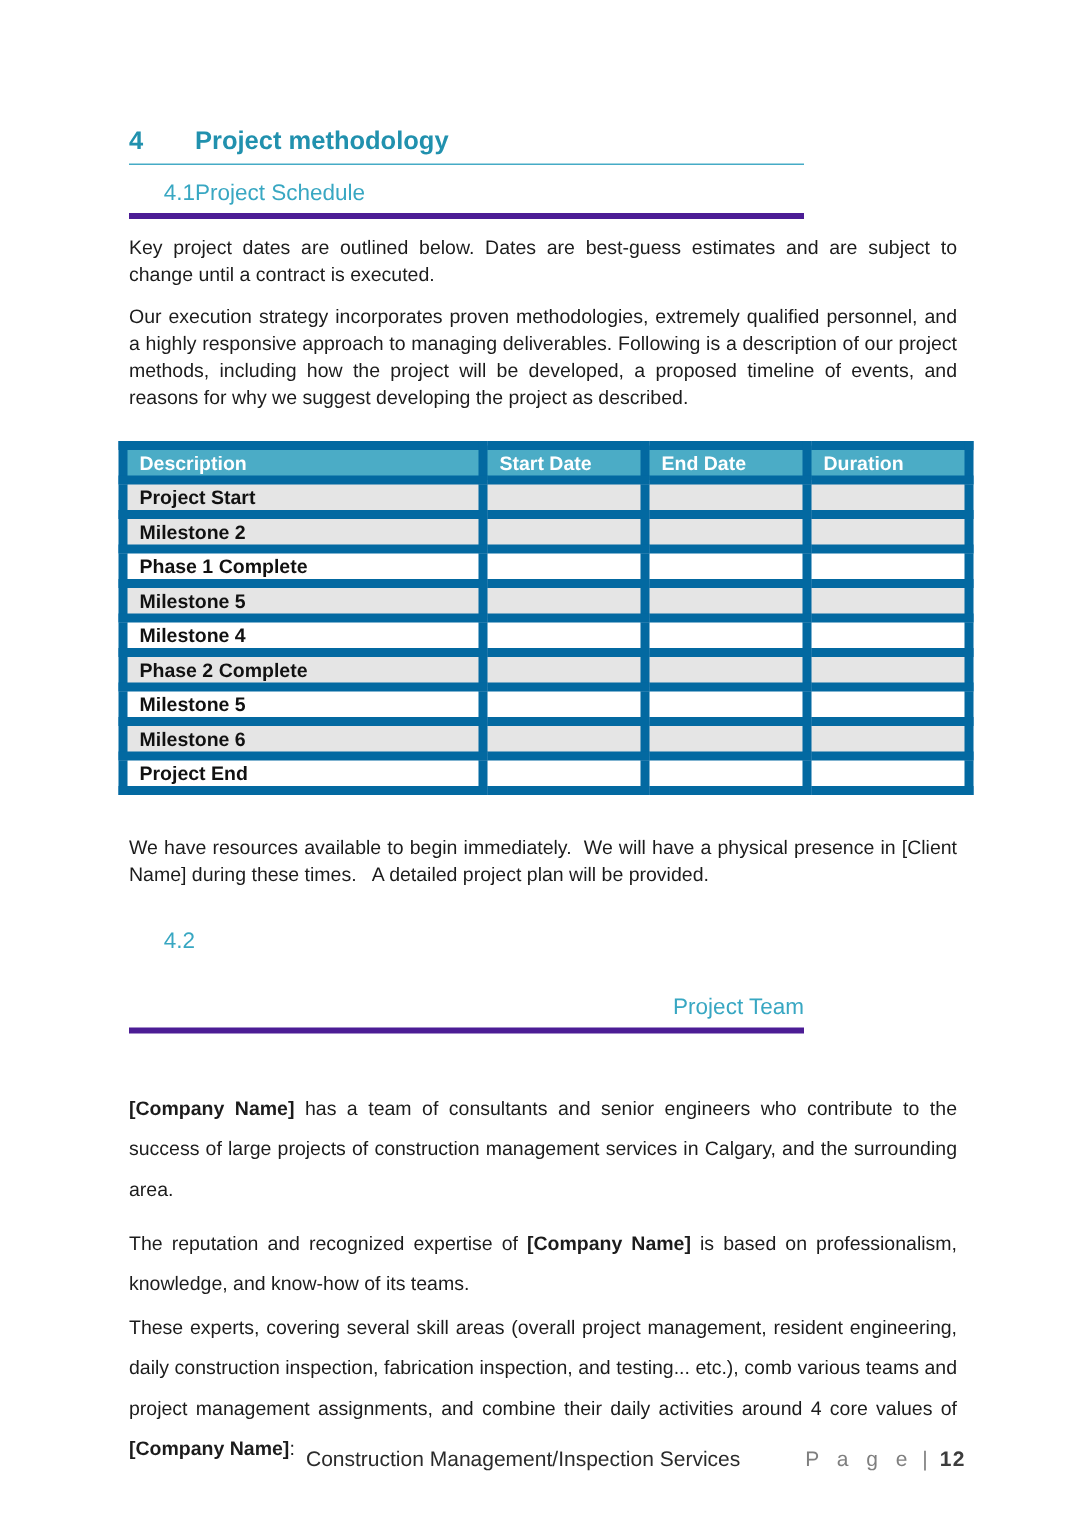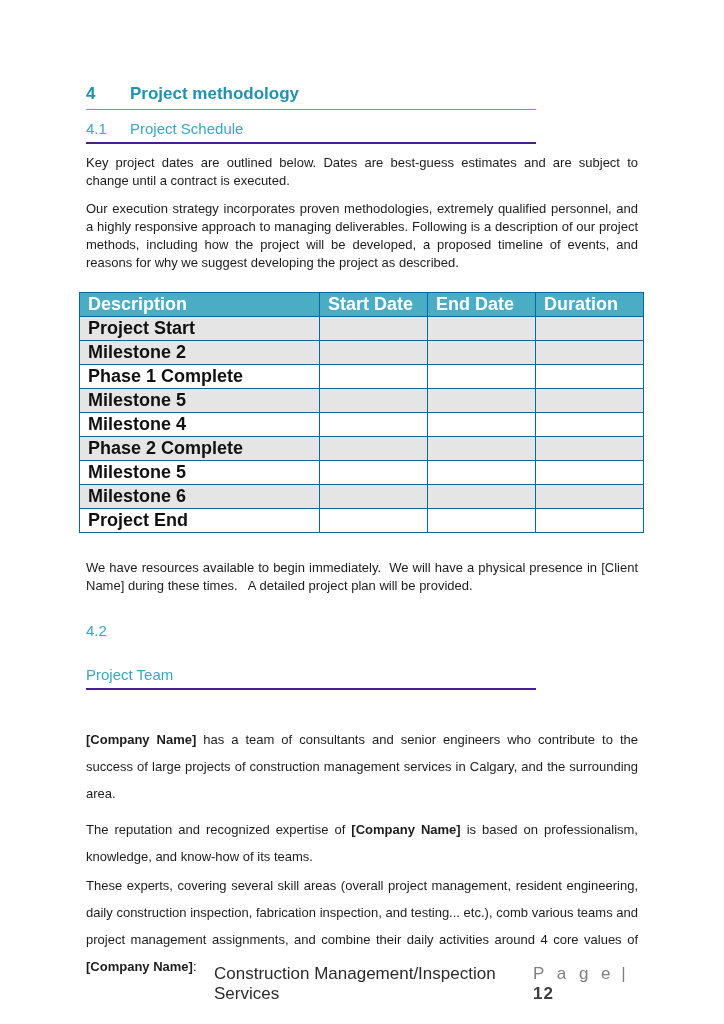--- a/index.html
+++ b/index.html
@@ -32,22 +32,23 @@
     border-bottom: 1px solid #45ABC6;
     padding-bottom: 5px;
   }
   .h2 {
     display: flex;
     width: 450px;
     color: #38A7C2;
     font-size: 15px;
     font-weight: normal;
     line-height: 19px;
-    border-bottom: 2px solid #4c1d95;
+    border-bottom: 4px solid #4c1d95;
     padding-bottom: 4px;
+    text-align: right;
   }
   .h-num { width: 44px; flex: 0 0 44px; }
   .h2-schedule { margin-top: 9px; }
   .h2-team { margin-top: 26px; flex-direction: column; }
   
   .para {
     font-size: 13px;
     line-height: 18px;
     text-align: justify;
     text-align-last: left;
@@ -66,43 +67,43 @@
   .para-tight { margin-top: 2px; }
   .bold { font-weight: bold; }
   
   table.schedule {
     border-collapse: collapse;
     margin: 20px 0 0 -7px;
     width: 565px;
     table-layout: fixed;
   }
   table.schedule th, table.schedule td {
-    border: 1px solid #0369a1;
+    border: 6px solid #0369a1;
     height: 21px;
     padding: 1px 8px;
-    font-size: 18px;
+    font-size: 13px;
     vertical-align: middle;
   }
   table.schedule th {
     background: #4BACC6;
     color: #ffffff;
     font-weight: bold;
     text-align: left;
   }
   table.schedule td.desc { font-weight: bold; color: #111; }
   table.schedule tr.band td { background: #e5e5e5; }
   table.schedule col.c-desc { width: 240px; }
   table.schedule col.c-date { width: 108px; }
   
   .footer {
     position: absolute;
-    left: 86px; right: 80px; top: 964px;
+    left: 76px; right: 80px; top: 964px;
     display: flex;
     align-items: center;
-    font-size: 17px;
+    font-size: 14px;
   }
   .footer-left {
     margin-left: 128px;
     color: #2b2b2b;
   }
   .footer-right {
     margin-left: auto;
     color: #7f7f7f;
   }
   .footer-right .pg-word { letter-spacing: 4px; }

